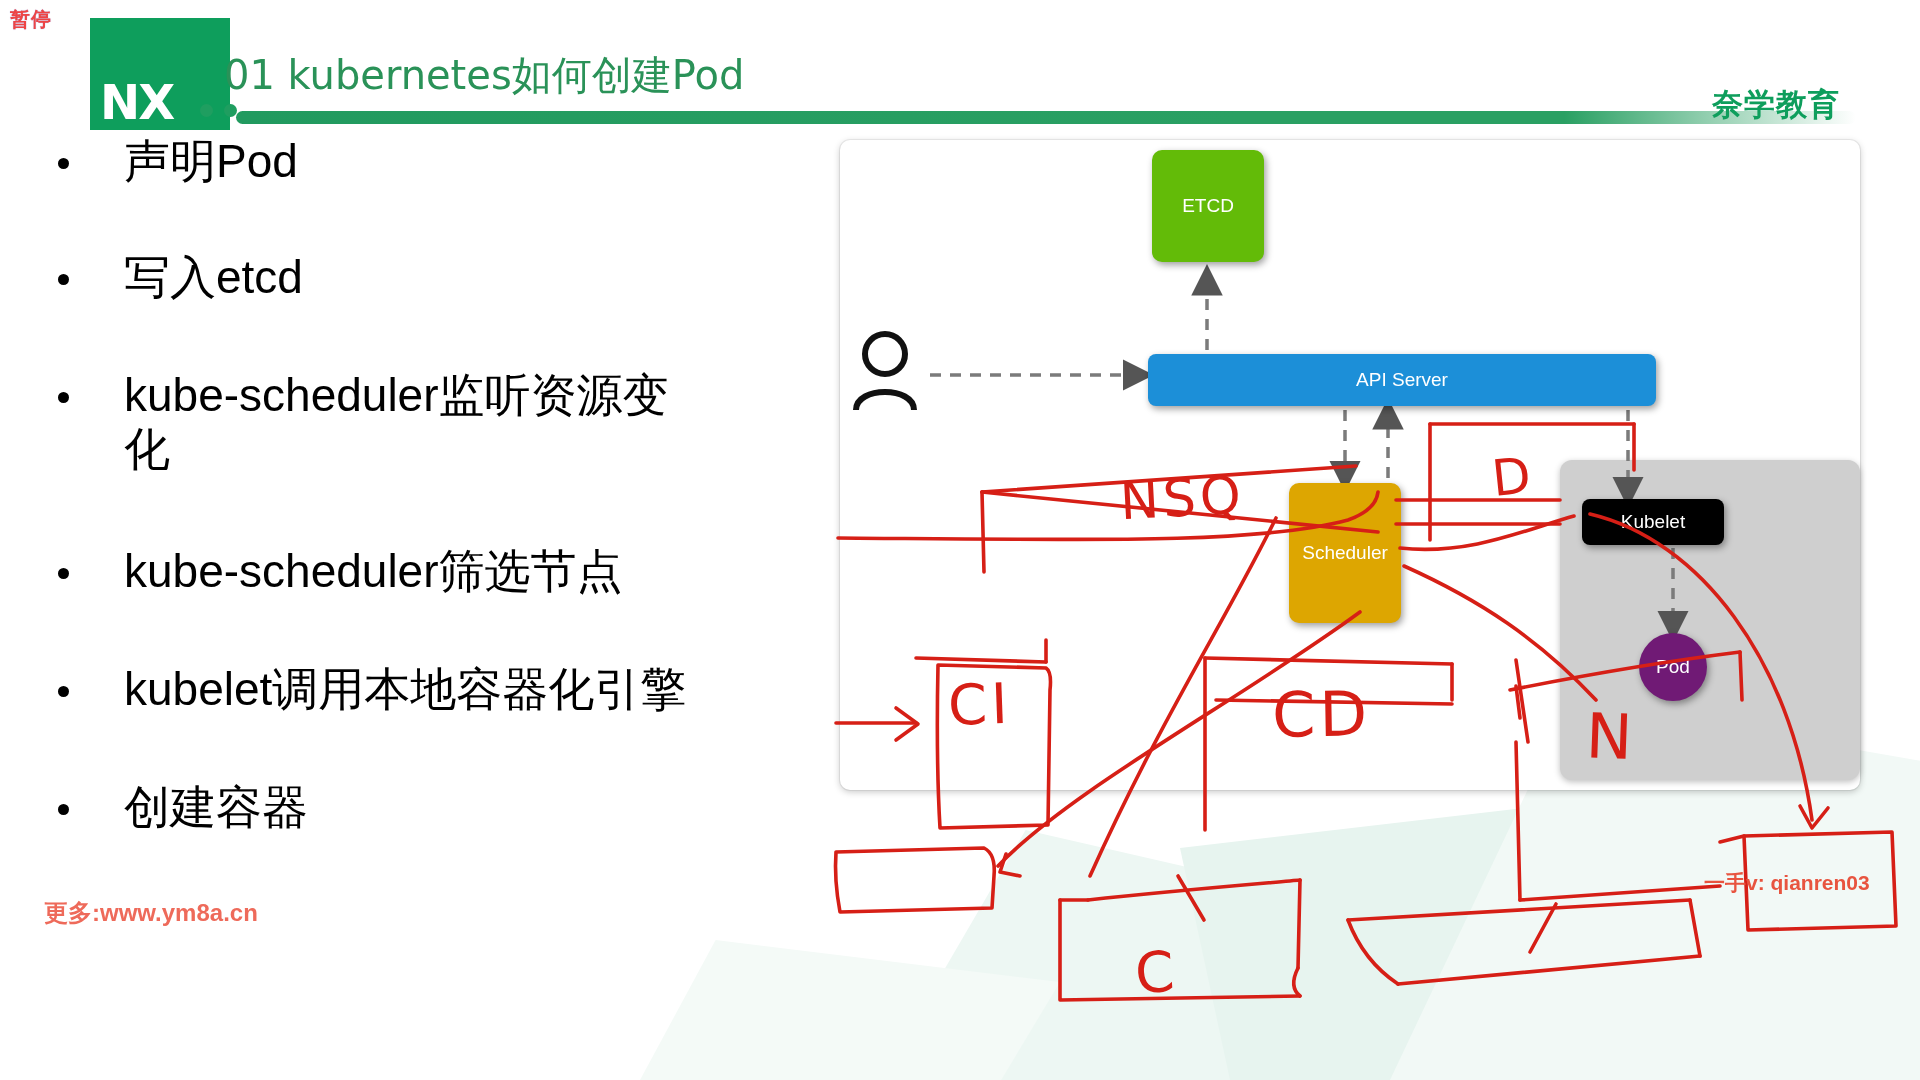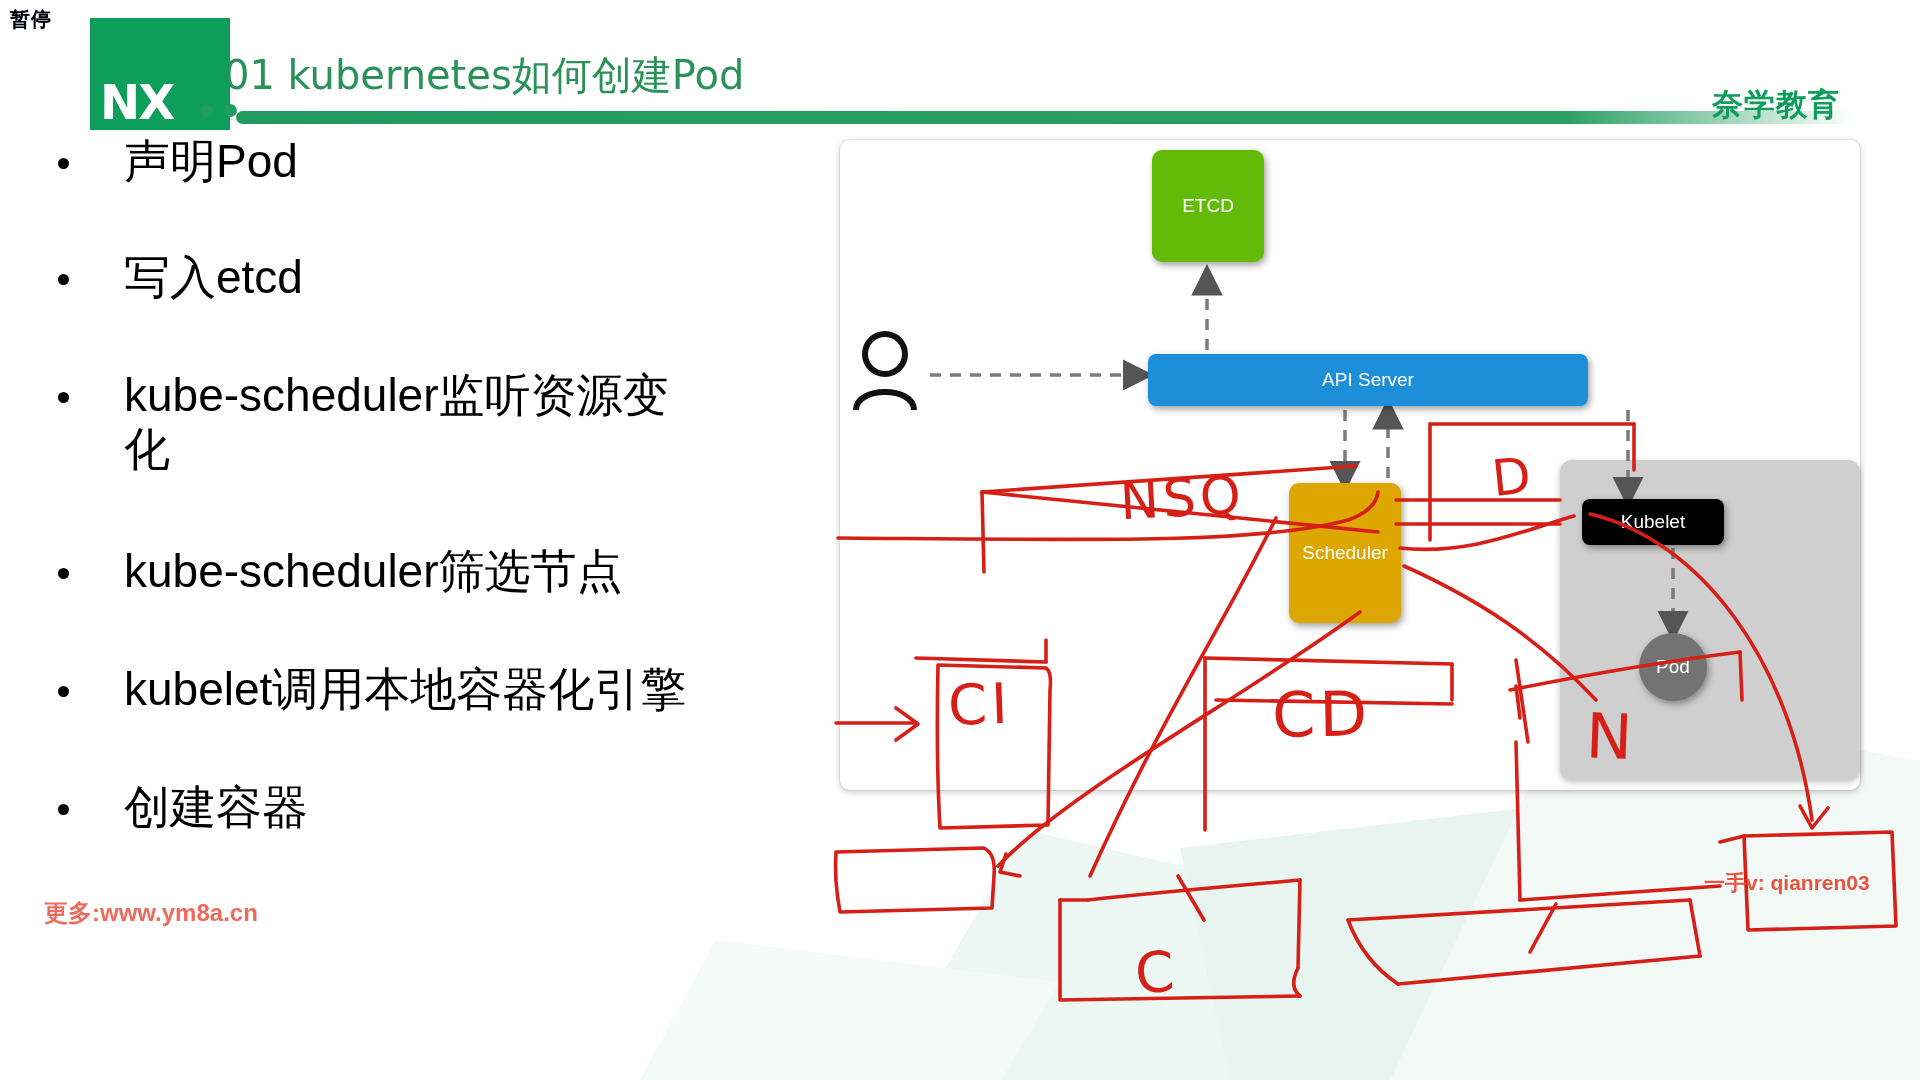--- a/index.html
+++ b/index.html
@@ -36,21 +36,21 @@
   }
   .deco-4 {
     left: 640px; top: 940px; width: 420px; height: 140px;
     background: #f4faf7;
     clip-path: polygon(0% 100%, 18% 0%, 100% 30%, 86% 100%);
   }
 
   
   .pause-badge {
     position: absolute; left: 10px; top: 6px;
-    font-size: 20px; font-weight: bold; color: #000000;
+    font-size: 20px; font-weight: bold; color: #ef4444;
     letter-spacing: 1px;
     text-shadow: 0 0 1px #9aa8e8;
   }
   .green-block {
     position: absolute; left: 90px; top: 18px;
     width: 140px; height: 112px;
     background: #0e9e5c;
   }
   .nx-logo {
     position: absolute; left: 100px; top: 78px;
@@ -141,34 +141,34 @@
     color: #ffffff;
     font-size: 19px;
     font-family: "Liberation Sans", sans-serif;
     box-shadow: 2px 3px 7px rgba(0,0,0,0.38);
   }
   .etcd {
     left: 1152px; top: 150px; width: 112px; height: 112px;
     background: #63bb08; border-radius: 10px;
   }
   .apiserver {
-    left: 1148px; top: 354px; width: 440px; height: 52px;
+    left: 1148px; top: 354px; width: 508px; height: 52px;
     background: #1c8fd8; border-radius: 8px;
   }
   .scheduler {
     left: 1289px; top: 483px; width: 112px; height: 140px;
     background: #dda601; border-radius: 10px;
   }
   .kubelet {
     left: 1582px; top: 499px; width: 142px; height: 46px;
     background: #000000; border-radius: 8px;
   }
   .pod {
     left: 1639px; top: 633px; width: 68px; height: 68px;
-    background: #737373; border-radius: 50%;
+    background: #701a75; border-radius: 50%;
   }
 
   
   .person { position: absolute; left: 850px; top: 330px; width: 70px; height: 80px; }
 
   
   .conn { position: absolute; left: 0; top: 0; width: 1920px; height: 1080px; pointer-events: none; }
 
   
   .ink { position: absolute; left: 0; top: 0; width: 1920px; height: 1080px; pointer-events: none; }

